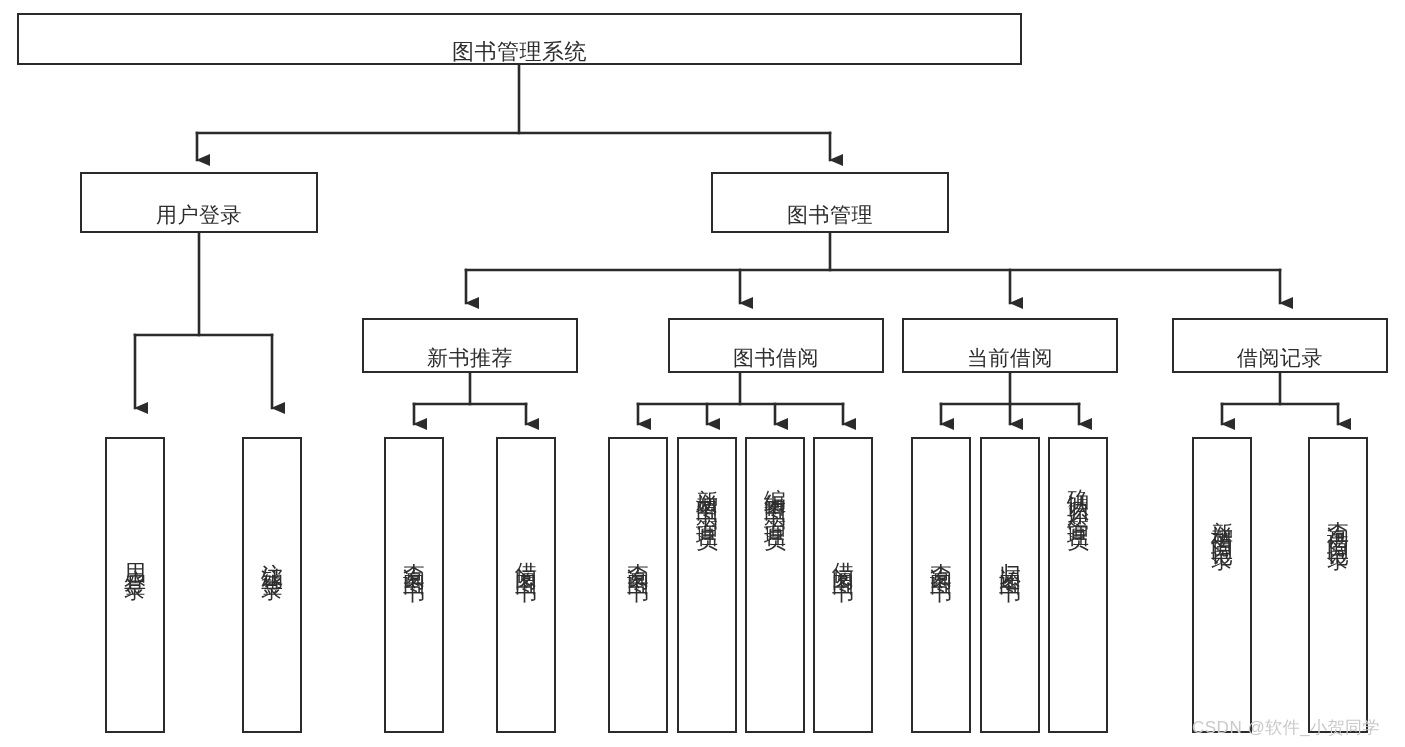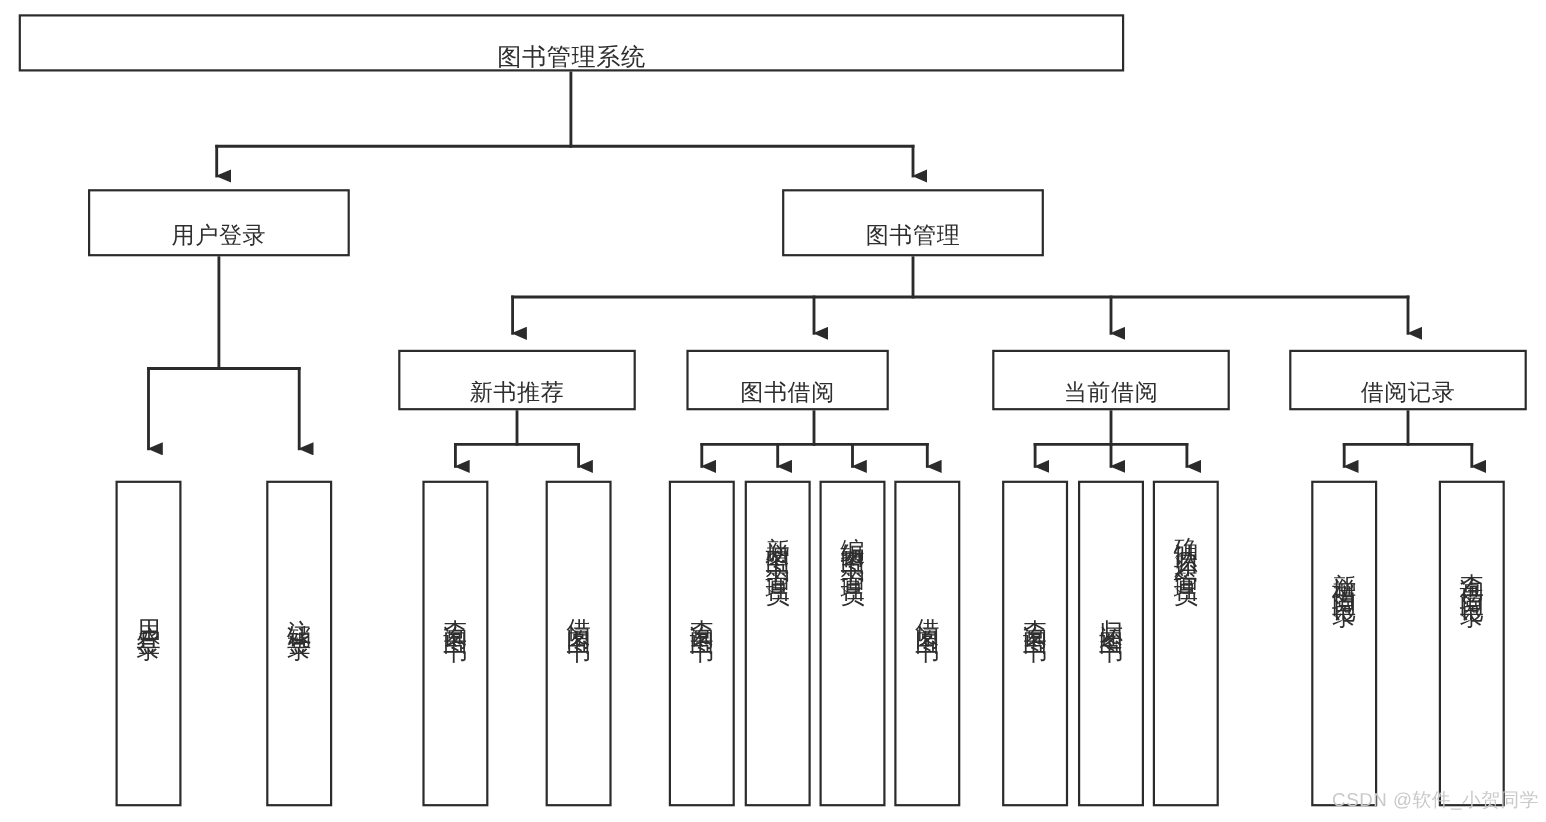--- a/index.html
+++ b/index.html
@@ -64,21 +64,20 @@
     letter-spacing: 6px;
     white-space: nowrap;
   }
   .watermark {
     position: absolute;
     color: #c9c9c9;
     font-size: 17px;
     letter-spacing: 0.5px;
     white-space: nowrap;
     user-select: none;
-    padding-left: 19px;
   }
 </style>
 </head>
 <body>
 
 <div id="canvas">
 
   <svg id="wires" viewBox="0 0 1405 747" width="1405" height="747" xmlns="http://www.w3.org/2000/svg">
     <defs>
       <marker id="arrow" viewBox="0 0 12 14" refX="6" refY="13" markerWidth="12" markerHeight="14" orient="auto-start-reverse" markerUnits="userSpaceOnUse">
@@ -138,21 +137,21 @@
   <div class="node h" style="left:80px; top:172px; width:238px; height:61px;">
     <span class="lbl">用户登录</span>
   </div>
   <div class="node h" style="left:362px; top:318px; width:216px; height:55px;">
     <span class="lbl">新书推荐</span>
   </div>
 
   <div class="node h" style="left:711px; top:172px; width:238px; height:61px;">
     <span class="lbl">图书管理</span>
   </div>
-  <div class="node h" style="left:624px; top:318px; width:184px; height:55px;">
+  <div class="node h" style="left:668px; top:318px; width:216px; height:55px;">
     <span class="lbl">图书借阅</span>
   </div>
   <div class="node h" style="left:902px; top:318px; width:216px; height:55px;">
     <span class="lbl">当前借阅</span>
   </div>
   <div class="node h" style="left:1172px; top:318px; width:216px; height:55px;">
     <span class="lbl">借阅记录</span>
   </div>
 
   <div class="node v" style="left:105px; top:437px; width:60px; height:296px; padding-top:80px;">

